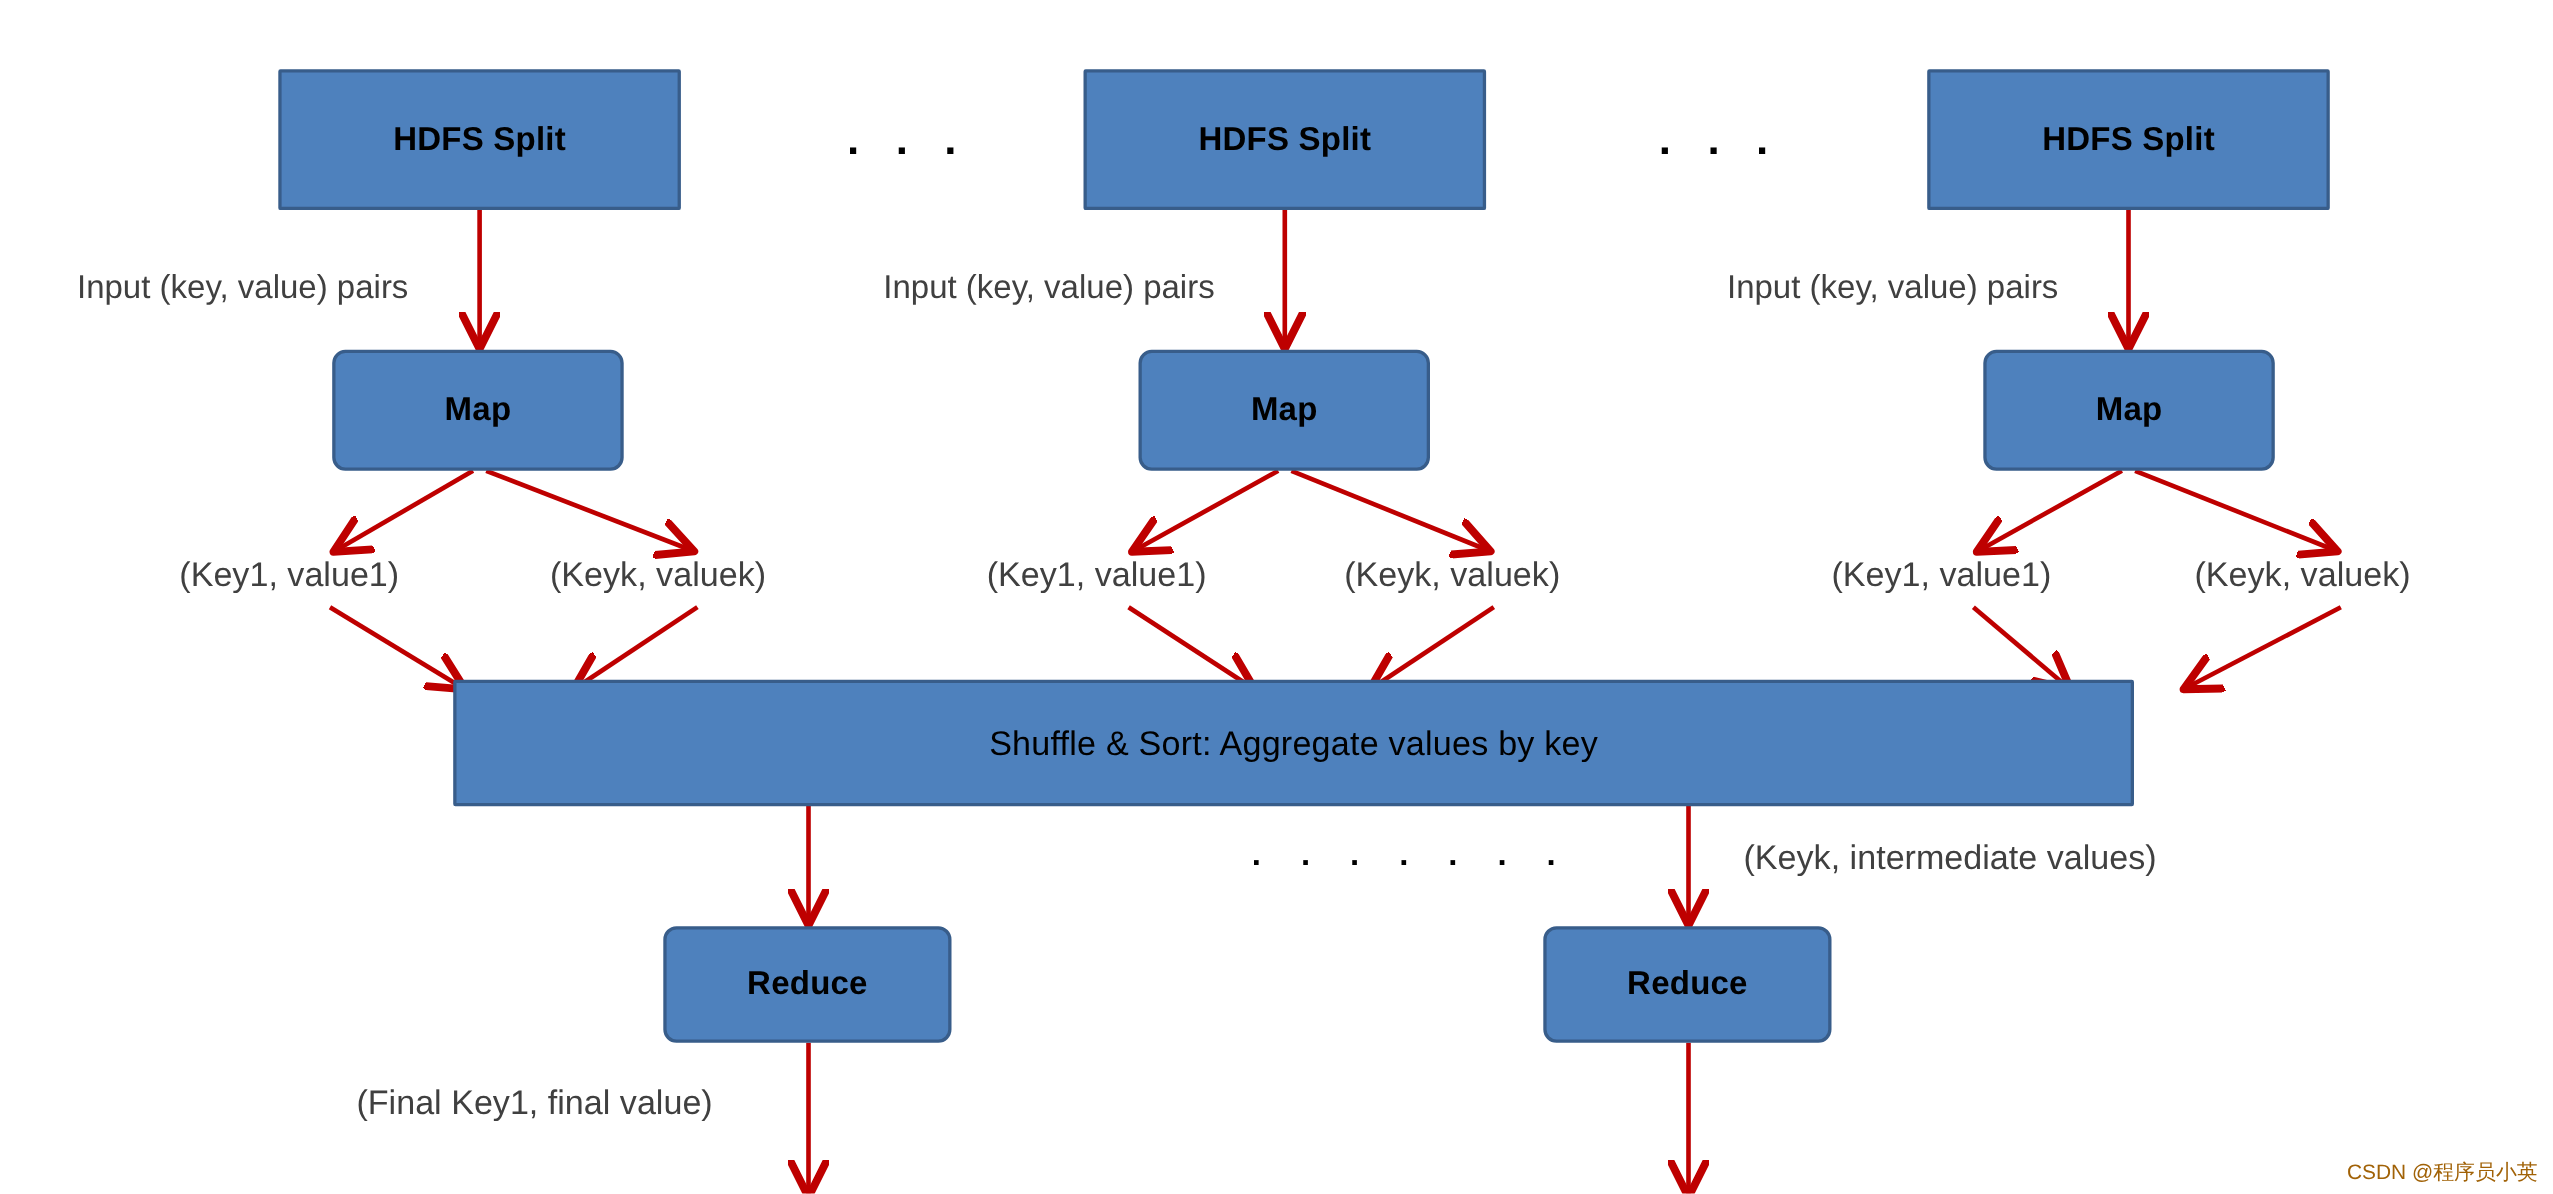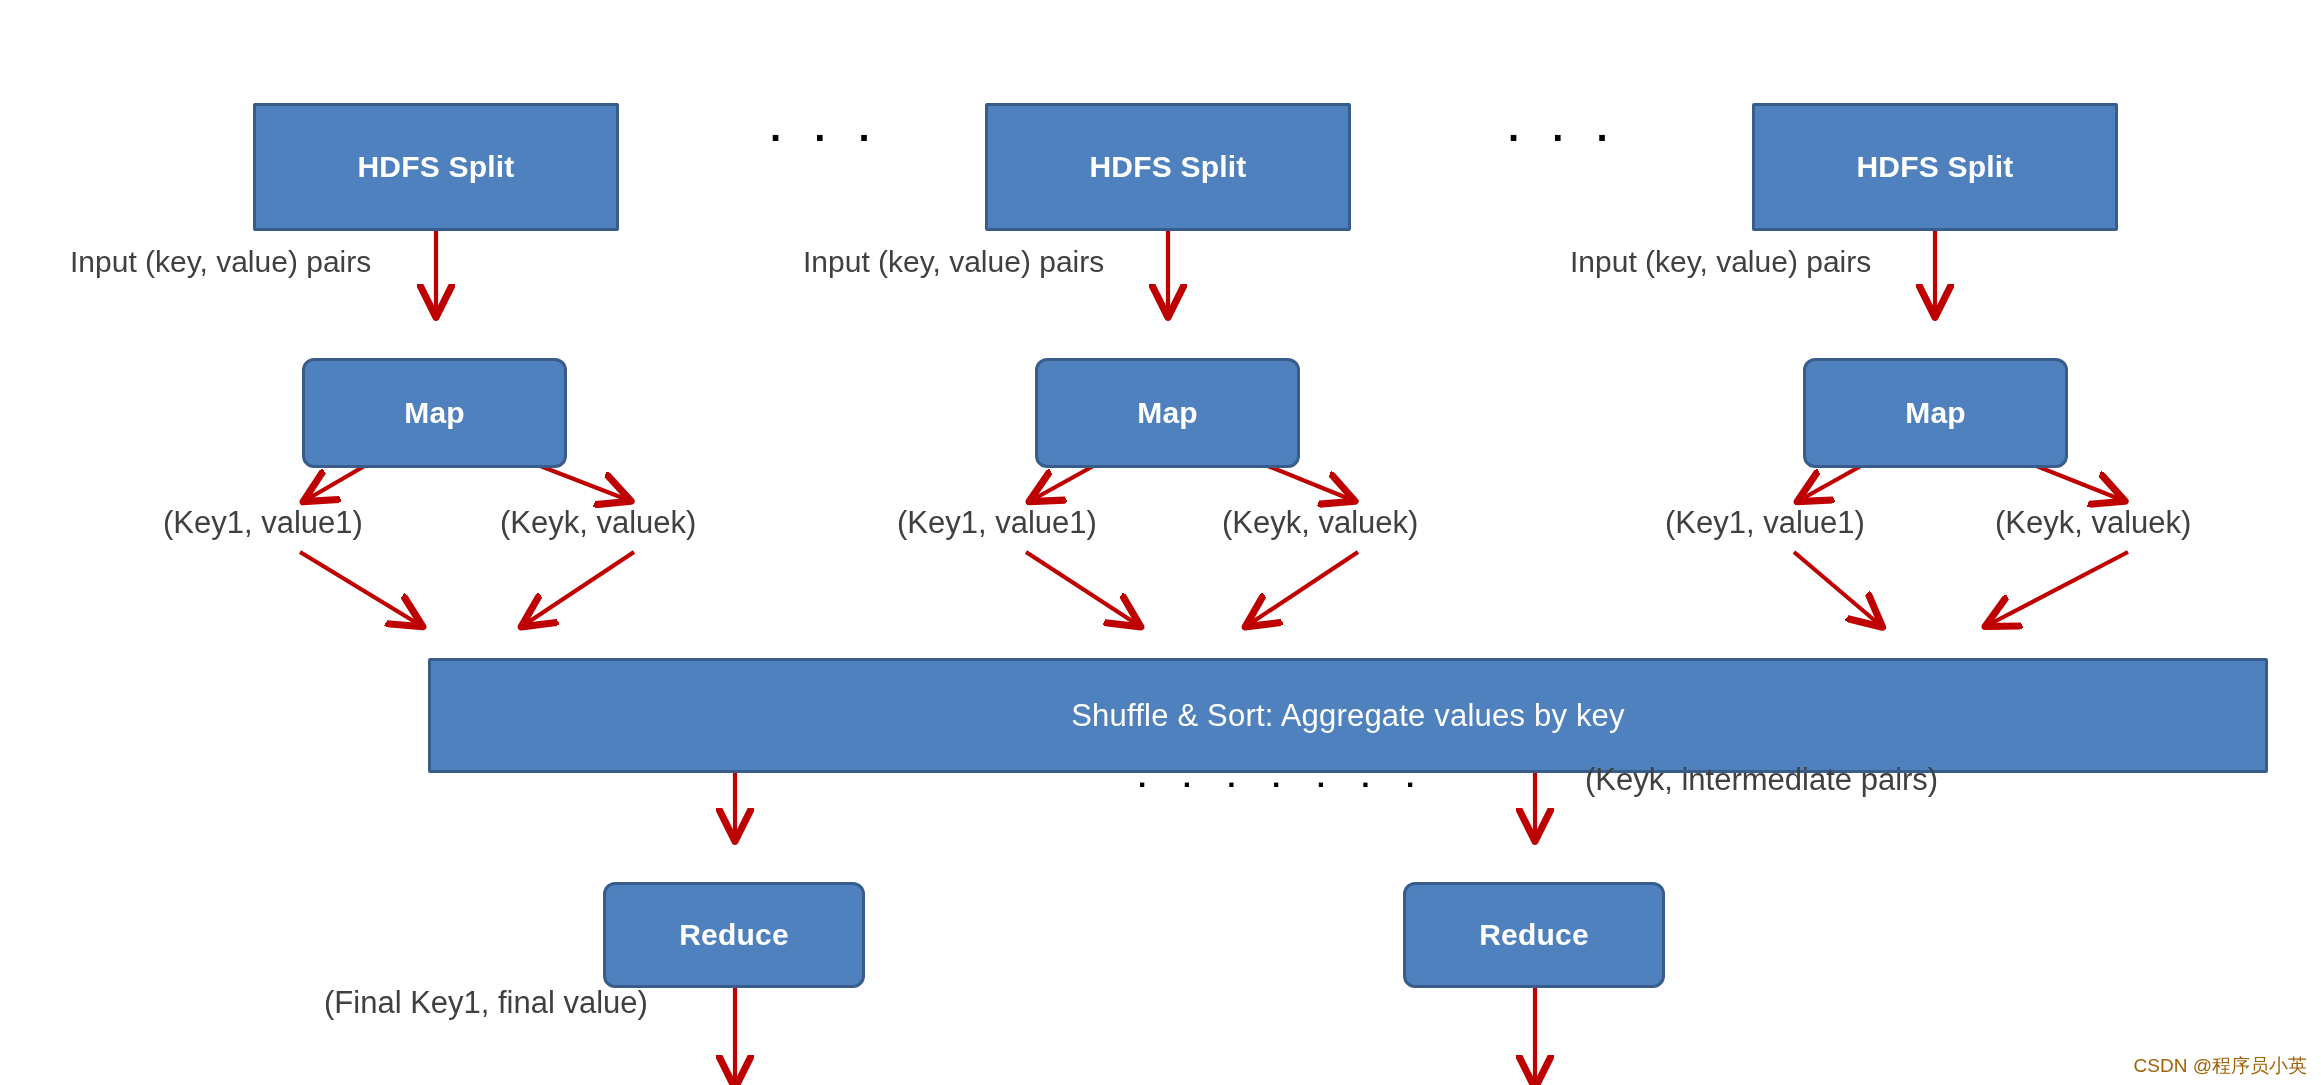--- a/index.html
+++ b/index.html
@@ -20,22 +20,21 @@
     background: #ffffff;
   }
   .node {
     position: absolute;
     box-sizing: border-box;
     background: #4E81BD;
     border: 3px solid #385D8A;
     display: flex;
     align-items: center;
     justify-content: center;
-    color: #ffffff;
-    margin-top: 40px;
+    color: #000000;
   }
   .node.split {
     border-radius: 2px;
   }
   .node.map, .node.reduce {
     border-radius: 12px;
   }
   .node.bar {
     border-radius: 2px;
     justify-content: center;
@@ -170,25 +169,25 @@
     <span class="node-label">Map</span>
   </div>
 
   <div class="caption pair" style="left:163px; top:505px;">(Key1, value1)</div>
   <div class="caption pair" style="left:500px; top:505px;">(Keyk, valuek)</div>
   <div class="caption pair" style="left:897px; top:505px;">(Key1, value1)</div>
   <div class="caption pair" style="left:1222px; top:505px;">(Keyk, valuek)</div>
   <div class="caption pair" style="left:1665px; top:505px;">(Key1, value1)</div>
   <div class="caption pair" style="left:1995px; top:505px;">(Keyk, valuek)</div>
 
-  <div class="node bar" style="left:428px; top:618px; width:1840px; height:115px;">
+  <div class="node bar" style="left:412px; top:618px; width:1528px; height:115px;">
     <span class="node-label">Shuffle &amp; Sort: Aggregate values by key</span>
   </div>
 
-  <div class="caption inter" style="left:1585px; top:762px;">(Keyk, intermediate pairs)</div>
+  <div class="caption inter" style="left:1585px; top:762px;">(Keyk, intermediate values)</div>
 
   <div class="ellipsis small" style="left:1138px; top:760px;">. . . . . . .</div>
 
   <div class="node reduce" style="left:603px; top:842px; width:262px; height:106px;">
     <span class="node-label">Reduce</span>
   </div>
   <div class="node reduce" style="left:1403px; top:842px; width:262px; height:106px;">
     <span class="node-label">Reduce</span>
   </div>
 

